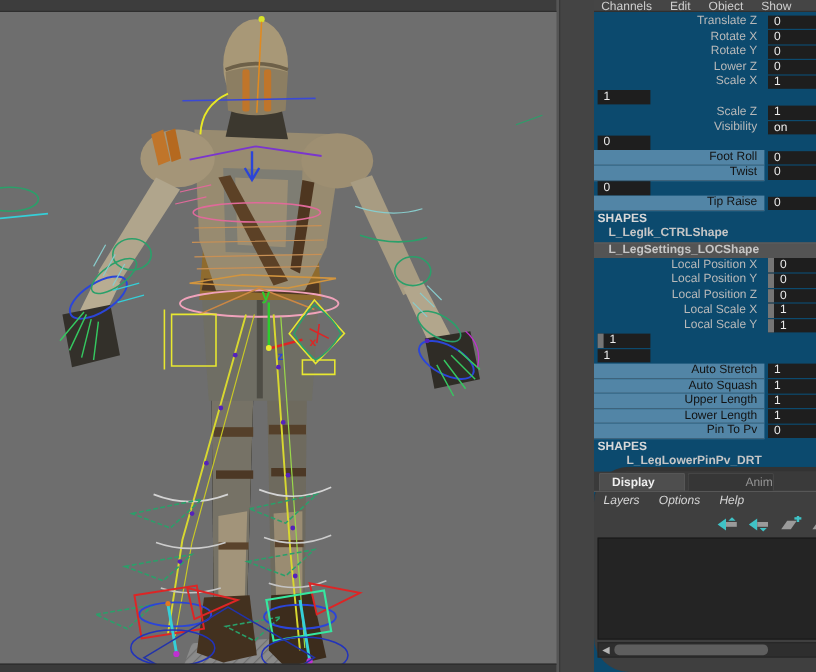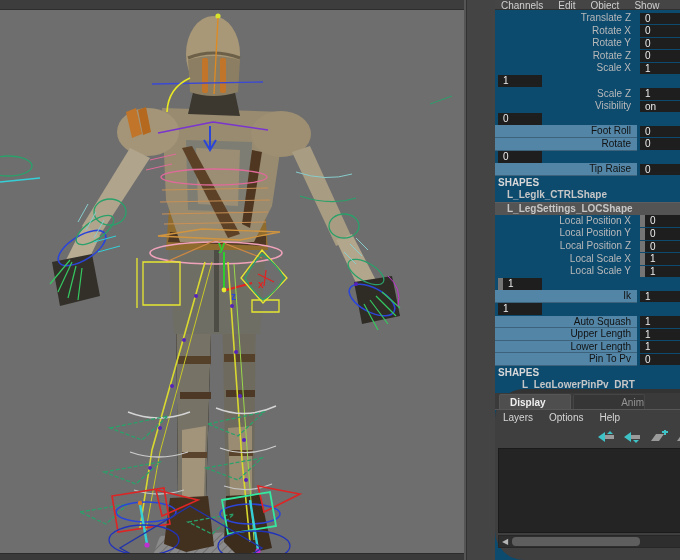--- a/index.html
+++ b/index.html
@@ -37,21 +37,21 @@
   .vs-up{top:0;} .vs-down{bottom:0;}
   .vs-thumb{position:absolute;left:1px;top:13px;width:8px;height:305px;background:#616161;border-radius:4px;}
 
   
   .ledit{position:absolute;left:0;top:389px;width:213px;height:171px;background:#3f3f3f;border-top:4px solid #333;border-radius:29px;}
   .tabs{height:17px;display:flex;align-items:flex-end;padding-left:4px;border-bottom:1px solid #575757;background:#3a3a3a;}
   .tab{height:15px;line-height:15px;width:72px;text-align:left;padding-left:10px;font-size:10px;border:1px solid #565656;border-bottom:none;border-radius:2px 2px 0 0;margin-right:2px;cursor:default;}
   .tab.active{background:#4e4e4e;color:#efefef;font-weight:bold;}
   .tab.inactive{background:#363636;color:#949494;border-color:#454545;text-align:right;}
   .le-menubar{height:16px;padding-left:8px;}
-  .le-menubar .mitem{display:inline-block;line-height:16px;color:#d6d6d6;margin-right:16px;cursor:default;}
+  .le-menubar .mitem{display:inline-block;line-height:16px;color:#d6d6d6;margin-right:16px;cursor:default;font-style:italic;}
   .le-icons{height:22px;display:flex;justify-content:flex-end;align-items:center;padding-right:14px;gap:7px;}
   .le-icon{width:19px;height:14px;cursor:default;}
   .le-list{margin:0 3px;height:85px;background:#242424;border:1px solid #1b1b1b;}
   .hscroll{margin:2px 3px 0 3px;height:13px;background:#2e2e2e;border:1px solid #272727;position:relative;}
   .hs-arrow{position:absolute;top:0;width:12px;height:11px;color:#b5b5b5;font-size:8px;display:flex;align-items:center;justify-content:center;}
   .hs-left{left:0;} .hs-right{right:0;}
   .hs-thumb{position:absolute;left:13px;top:1px;width:128px;height:9px;background:#5e5e5e;border-radius:4px;}
 </style>
 </head>
 <body>
@@ -245,21 +245,21 @@
               <span class="cb-value">0</span>
             </span>
           </div>
           <div class="cb-row">
             <span class="cb-label">Rotate Y</span>
             <span class="cb-valuewrap">
               <span class="cb-value">0</span>
             </span>
           </div>
           <div class="cb-row">
-            <span class="cb-label">Rotate Z</span>
+            <span class="cb-label">Lower Z</span>
             <span class="cb-valuewrap">
               <span class="cb-value">0</span>
             </span>
           </div>
           <div class="cb-row">
             <span class="cb-label">Scale X</span>
             <span class="cb-valuewrap">
               <span class="cb-value">1</span>
             </span>
           </div>
@@ -285,21 +285,21 @@
               <span class="cb-value">0</span>
             </span>
           </div>
           <div class="cb-row sel">
             <span class="cb-label">Foot Roll</span>
             <span class="cb-valuewrap">
               <span class="cb-value">0</span>
             </span>
           </div>
           <div class="cb-row sel">
-            <span class="cb-label">Rotate</span>
+            <span class="cb-label">Twist</span>
             <span class="cb-valuewrap">
               <span class="cb-value">0</span>
             </span>
           </div>
           <div class="cb-row sel">
             <span class="cb-valuewrap">
               <span class="cb-value">0</span>
             </span>
           </div>
           <div class="cb-row sel">
@@ -346,26 +346,26 @@
               <span class="cb-value">1</span>
             </span>
           </div>
           <div class="cb-row">
             <span class="cb-valuewrap">
               <span class="chip"></span>
               <span class="cb-value">1</span>
             </span>
           </div>
           <div class="cb-row sel">
-            <span class="cb-label">Ik</span>
-            <span class="cb-valuewrap">
-              <span class="cb-value">1</span>
-            </span>
-          </div>
-          <div class="cb-row sel">
+            <span class="cb-valuewrap">
+              <span class="cb-value">1</span>
+            </span>
+          </div>
+          <div class="cb-row sel">
+            <span class="cb-label">Auto Stretch</span>
             <span class="cb-valuewrap">
               <span class="cb-value">1</span>
             </span>
           </div>
           <div class="cb-row sel">
             <span class="cb-label">Auto Squash</span>
             <span class="cb-valuewrap">
               <span class="cb-value">1</span>
             </span>
           </div>

